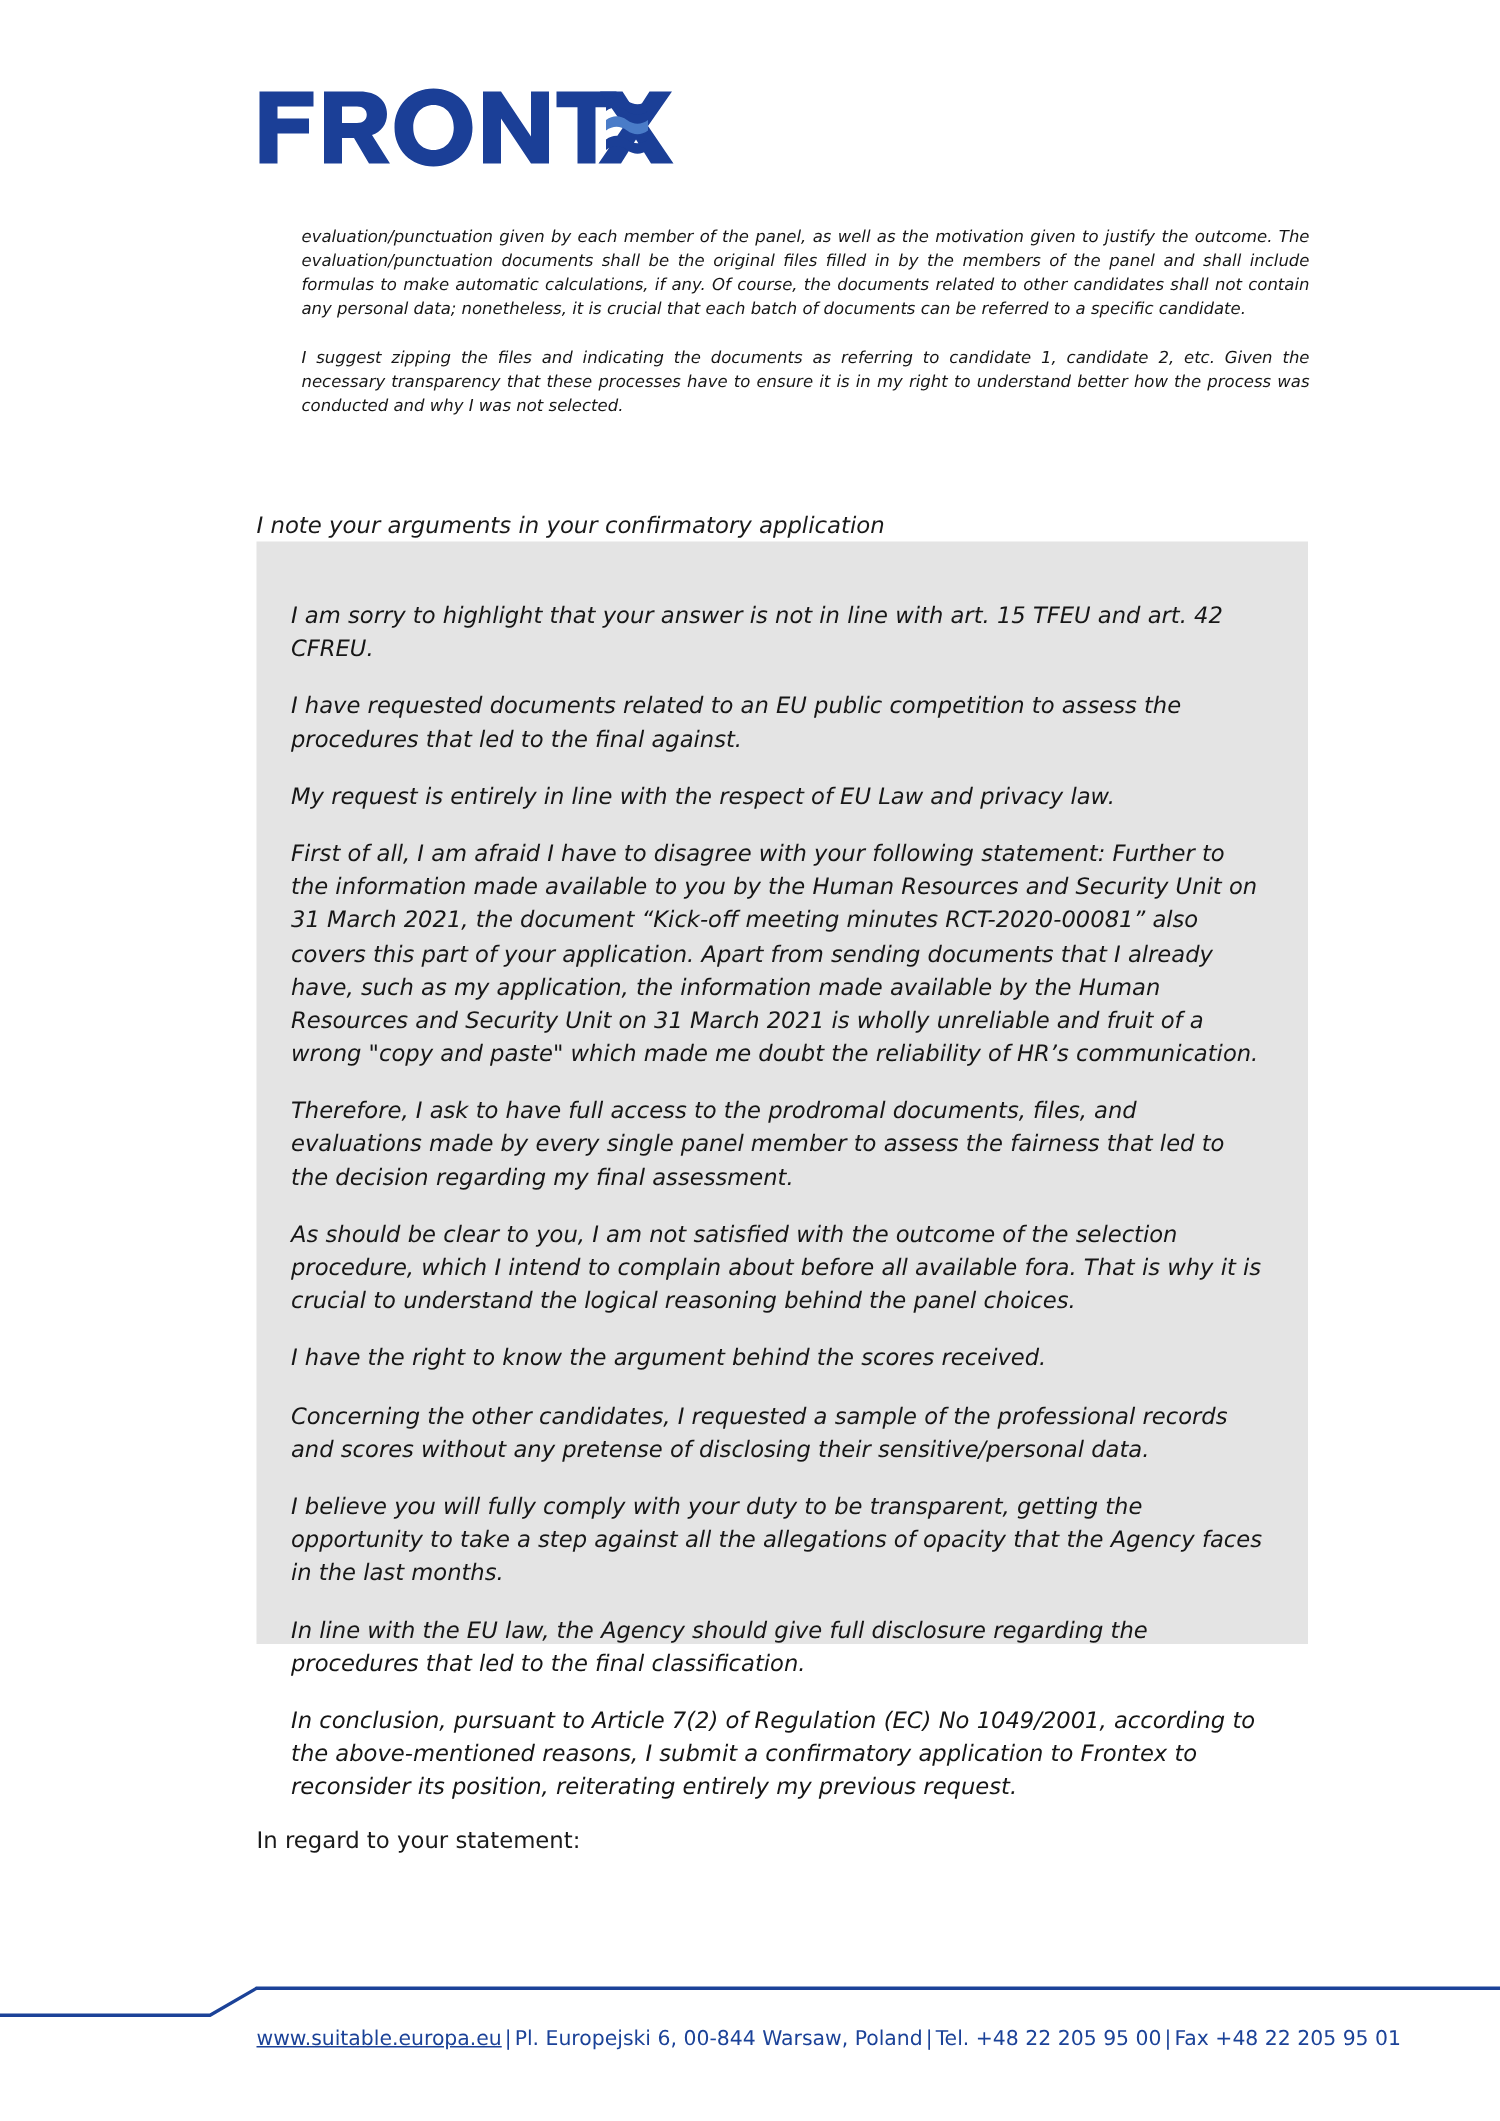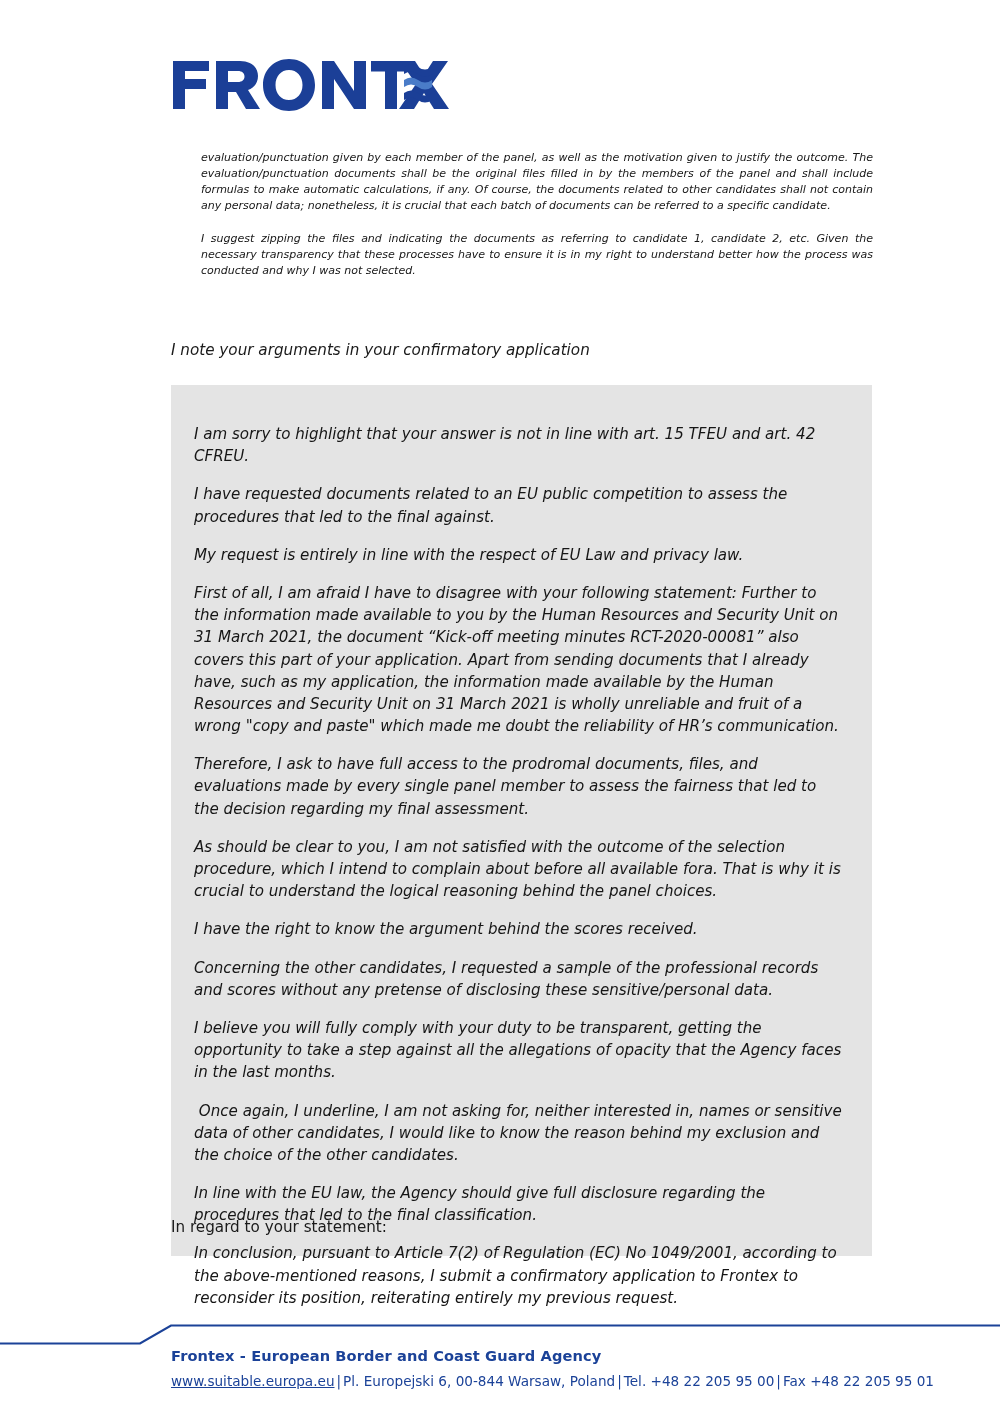--- a/index.html
+++ b/index.html
@@ -53,23 +53,23 @@
     color: #1a1a1a;
     font-style: normal;
   }
   #note-line { top: 339px; font-style: italic; }
   #regard-line { top: 1216px; }
 
   
   .grey-box {
     position: absolute;
     left: 171px;
-    top: 385px;
+    top: 361px;
     width: 701px;
-    height: 871px;
+    height: 735px;
     background: #e4e4e4;
     box-sizing: border-box;
     padding: 38px 30px 0 23px;
   }
   .grey-box .g-para {
     font-style: italic;
     font-size: 15.1px;
     line-height: 1.47;
     text-align: left;
     margin: 0 0 16px 0;
@@ -149,31 +149,29 @@
 <div class="plain-line" id="note-line">I note your arguments in your confirmatory application</div>
 
 <div class="grey-box">
   <p class="g-para">I am sorry to highlight that your answer is not in line with art. 15 TFEU and art. 42 CFREU.</p>
   <p class="g-para">I have requested documents related to an EU public competition to assess the procedures that led to the final against.</p>
   <p class="g-para">My request is entirely in line with the respect of EU Law and privacy law.</p>
   <p class="g-para">First of all, I am afraid I have to disagree with your following statement: Further to the information made available to you by the Human Resources and Security Unit on 31 March 2021, the document “Kick-off meeting minutes RCT-2020-00081” also covers this part of your application. Apart from sending documents that I already have, such as my application, the information made available by the Human Resources and Security Unit on 31 March 2021 is wholly unreliable and fruit of a wrong "copy and paste" which made me doubt the reliability of HR’s communication.</p>
   <p class="g-para">Therefore, I ask to have full access to the prodromal documents, files, and evaluations made by every single panel member to assess the fairness that led to the decision regarding my final assessment.</p>
   <p class="g-para">As should be clear to you, I am not satisfied with the outcome of the selection procedure, which I intend to complain about before all available fora. That is why it is crucial to understand the logical reasoning behind the panel choices.</p>
   <p class="g-para">I have the right to know the argument behind the scores received.</p>
-  <p class="g-para">Concerning the other candidates, I requested a sample of the professional records and scores without any pretense of disclosing these sensitive/personal data.</p>
+  <p class="g-para">Concerning the other candidates, I requested a sample of the professional records and scores without any pretense of disclosing their sensitive/personal data.</p>
   <p class="g-para">I believe you will fully comply with your duty to be transparent, getting the opportunity to take a step against all the allegations of opacity that the Agency faces in the last months.</p>
-  <p class="g-para"> Once again, I underline, I am not asking for, neither interested in, names or sensitive data of other candidates, I would like to know the reason behind my exclusion and the choice of the other candidates.</p>
   <p class="g-para">In line with the EU law, the Agency should give full disclosure regarding the procedures that led to the final classification.</p>
   <p class="g-para">In conclusion, pursuant to Article 7(2) of Regulation (EC) No 1049/2001, according to the above-mentioned reasons, I submit a confirmatory application to Frontex to reconsider its position, reiterating entirely my previous request.</p>
 </div>
 
 <div class="plain-line" id="regard-line">In regard to your statement:</div>
 
 <svg class="footer-rule" viewBox="0 0 1000 36" preserveAspectRatio="none">
   <path d="M0 29.5 L140 29.5 L171 11.5 L1000 11.5" fill="none" stroke="#1b4298" stroke-width="2.2"></path>
 </svg>
 
 <div class="footer-text">
-  <div class="footer-title">Frontex - European Border and Coast Guard Agency</div>
   <div class="footer-contact">
     <a class="footer-link" href="#">www.suitable.europa.eu</a><span class="sep">|</span><span>Pl. Europejski 6, 00-844 Warsaw, Poland</span><span class="sep">|</span><span>Tel. +48 22 205 95 00</span><span class="sep">|</span><span>Fax +48 22 205 95 01</span>
   </div>
 </div>
 
 </body></html>

